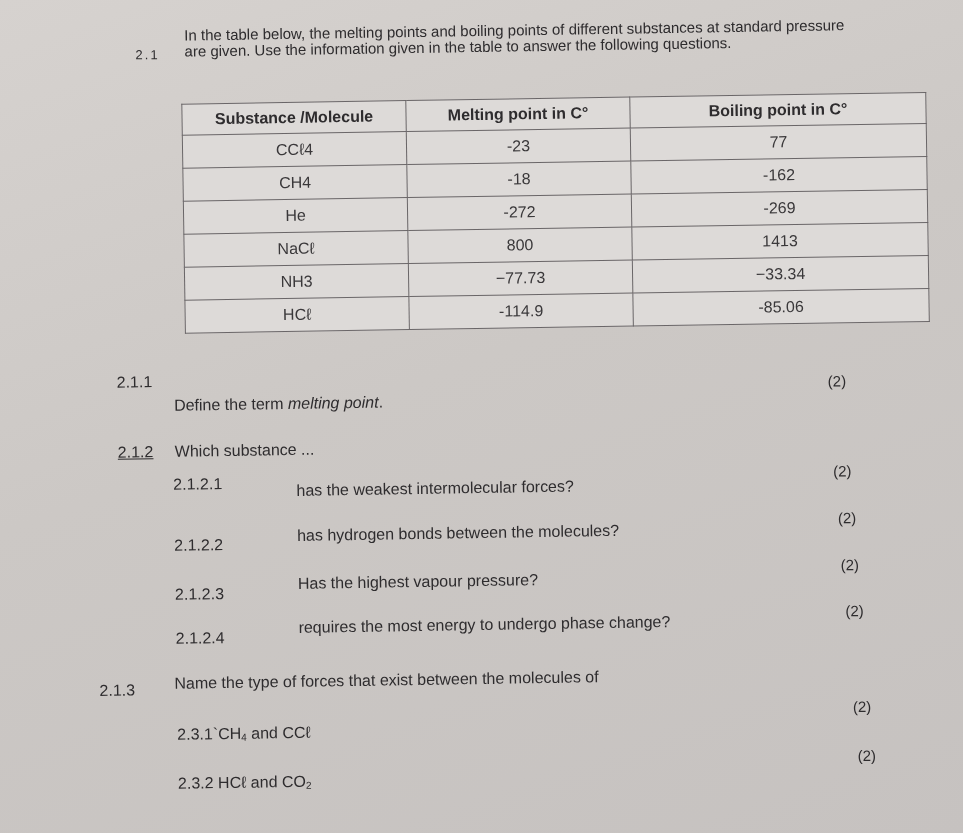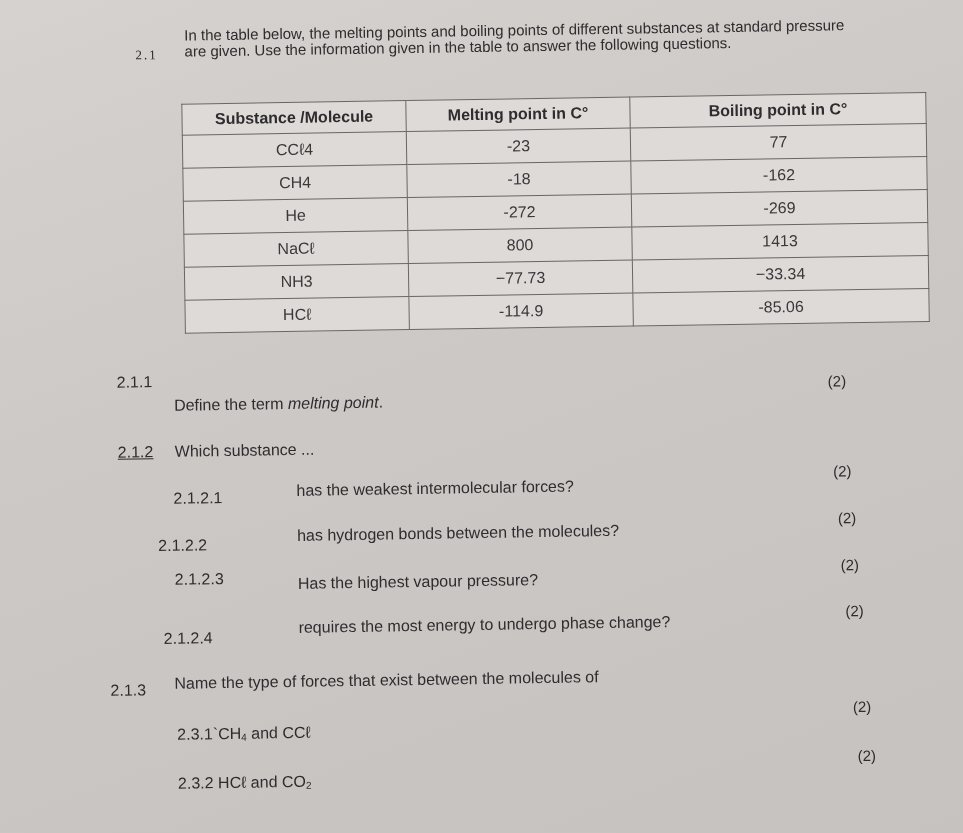--- a/index.html
+++ b/index.html
@@ -5,21 +5,21 @@
   html, body { margin: 0; padding: 0; }
   body {
     width: 963px; height: 833px; overflow: hidden;
     background: linear-gradient(160deg, #d6d2cf 0%, #ccc8c5 45%, #c6c2c0 100%);
     font-family: "Liberation Sans", sans-serif;
     color: #2e2c2e;
     position: relative;
   }
   .page { position: absolute; left: 0; top: 0; width: 963px; height: 833px; transform: rotate(-0.9deg); transform-origin: 480px 400px; }
   .abs { position: absolute; white-space: nowrap; }
-  .qnum-main { left: 141px; top: 42px; font-size: 13px; letter-spacing: 2px; font-family: Liberation Serif, serif; }
+  .qnum-main { left: 141px; top: 42px; font-size: 13px; letter-spacing: 2px; }
   .intro { left: 190px; top: 23px; font-size: 15px; line-height: 16px; white-space: normal; width: 680px; }
   table.data {
     position: absolute; left: 186px; top: 99px; width: 745px;
     border-collapse: collapse; font-size: 16px;
     background: #dddad8;
   }
   table.data th, table.data td {
     border: 1px solid #6a6668; text-align: center; height: 32px; padding: 0 4px;
   }
   table.data th { font-weight: bold; font-size: 16px; height: 30px; }
@@ -80,37 +80,37 @@
     </tbody>
   </table>
 
   <div class="abs q" style="left:117px; top:368px;">2.1.1</div>
   <div class="abs q" style="left:174px; top:392px;"><span>Define the term </span><i>melting point</i><span>.</span></div>
   <div class="abs marks" style="left:828px; top:378px;">(2)</div>
 
   <div class="abs q" style="left:117px; top:438px;text-decoration:underline;">2.1.2</div>
   <div class="abs q" style="left:174px; top:438px;">Which substance ...</div>
 
-  <div class="abs q" style="left:172px; top:485px;text-align:right;">2.1.2.1</div>
+  <div class="abs q" style="left:172px; top:471px;text-align:right;">2.1.2.1</div>
   <div class="abs q" style="left:295px; top:479px;">has the weakest intermolecular forces?</div>
   <div class="abs marks" style="left:832px; top:468px;">(2)</div>
 
-  <div class="abs q" style="left:156px; top:532px;">2.1.2.2</div>
+  <div class="abs q" style="left:172px; top:532px;">2.1.2.2</div>
   <div class="abs q" style="left:295px; top:524px;">has hydrogen bonds between the molecules?</div>
   <div class="abs marks" style="left:836px; top:515px;">(2)</div>
 
-  <div class="abs q" style="left:172px; top:566px;">2.1.2.3</div>
+  <div class="abs q" style="left:172px; top:581px;">2.1.2.3</div>
   <div class="abs q" style="left:295px; top:572px;">Has the highest vapour pressure?</div>
   <div class="abs marks" style="left:838px; top:562px;">(2)</div>
 
-  <div class="abs q" style="left:160px; top:625px;">2.1.2.4</div>
+  <div class="abs q" style="left:172px; top:625px;">2.1.2.4</div>
   <div class="abs q" style="left:295px; top:616px;">requires the most energy to undergo phase change?</div>
   <div class="abs marks" style="left:842px; top:608px;">(2)</div>
 
-  <div class="abs q" style="left:106px; top:676px;">2.1.3</div>
+  <div class="abs q" style="left:95px; top:676px;">2.1.3</div>
   <div class="abs q" style="left:170px; top:670px;">Name the type of forces that exist between the molecules of</div>
 
   <div class="abs q" style="left:172px; top:721px;"><span>2.3.1`</span><span>CH<sub>4</sub> and CCℓ</span></div>
   <div class="abs marks" style="left:848px; top:704px;">(2)</div>
 
   <div class="abs q" style="left:172px; top:770px;"><span>2.3.2</span> <span>HCℓ and CO<sub>2</sub></span></div>
   <div class="abs marks" style="left:852px; top:753px;">(2)</div>
 
 </div>
 

